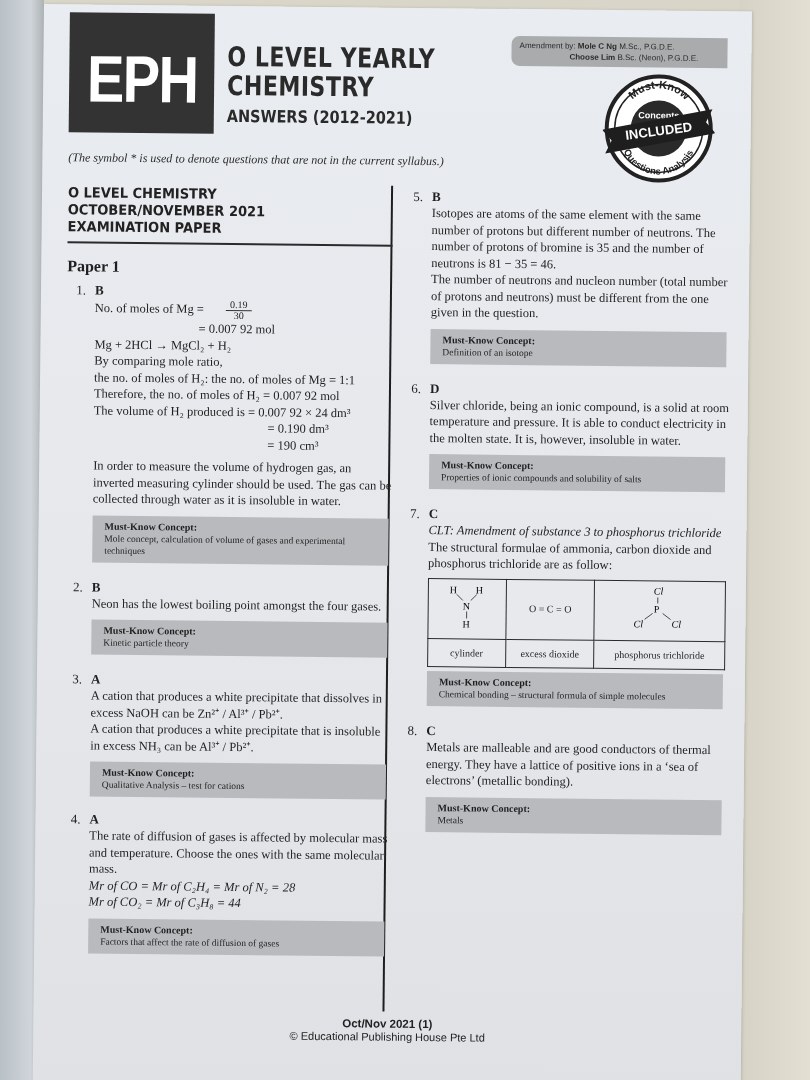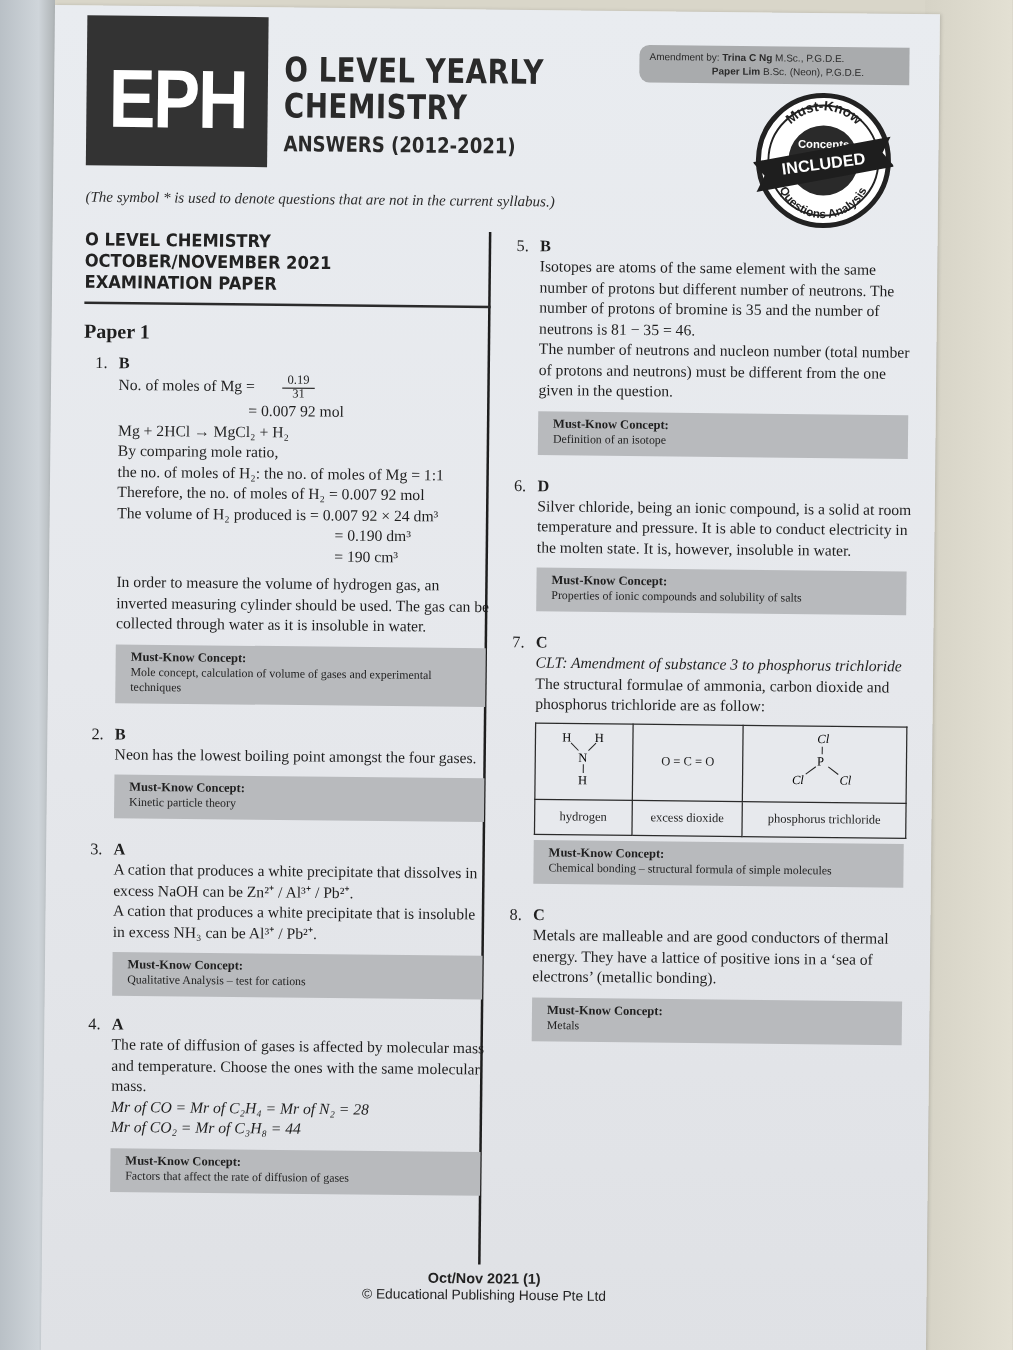--- a/index.html
+++ b/index.html
@@ -109,25 +109,25 @@
 
   <div class="title-block">
     <div class="title-line">O LEVEL YEARLY</div>
     <div class="title-line">CHEMISTRY</div>
     <div class="subtitle-line">ANSWERS (2012-2021)</div>
   </div>
 
   <div class="prepared">
     <div>
       <span>Amendment by:</span>
-      <b>Trina C Ng</b>
+      <b>Mole C Ng</b>
       <span>M.Sc., P.G.D.E.</span>
     </div>
     <div class="row2">
-      <b>Paper Lim</b>
+      <b>Choose Lim</b>
       <span>B.Sc. (Neon), P.G.D.E.</span>
     </div>
   </div>
 
   <svg class="badge" viewBox="0 0 112 112">
     <circle cx="56" cy="56" r="52" fill="#ffffff" stroke="#222" stroke-width="4"></circle>
     <circle cx="56" cy="56" r="44" fill="none" stroke="#222" stroke-width="1.5"></circle>
     <circle cx="56" cy="56" r="28" fill="#2a2a2a"></circle>
     <defs>
       <path id="arcTop" d="M 20 52 A 36 36 0 0 1 92 52"></path>
@@ -160,21 +160,21 @@
     <div class="q">
       <div class="q-head">
         <span class="q-num">1.</span>
         <span>B</span>
       </div>
       <div class="q-body">
         <p>
           <span>No. of moles of Mg =</span>
           <span class="frac">
             <span class="num">0.19</span>
-            <span class="den">31</span>
+            <span class="den">30</span>
           </span>
         </p>
         <p class="indent">= 0.007 92 mol</p>
         <p>Mg + 2HCl → MgCl₂ + H₂</p>
         <p>By comparing mole ratio,</p>
         <p>the no. of moles of H₂: the no. of moles of Mg = 1:1</p>
         <p>Therefore, the no. of moles of H₂ = 0.007 92 mol</p>
         <p>The volume of H₂ produced is = 0.007 92 × 24 dm³</p>
         <p style="padding-left:174px">= 0.190 dm³</p>
         <p style="padding-left:174px">= 190 cm³</p>
@@ -292,21 +292,21 @@
                 <line x1="28" y1="14" x2="28" y2="20" stroke="#222" stroke-width="0.8"></line>
                 <text x="24" y="29" font-size="10" font-family="Liberation Serif, serif">P</text>
                 <line x1="23" y1="30" x2="15" y2="36" stroke="#222" stroke-width="0.8"></line>
                 <line x1="33" y1="30" x2="41" y2="36" stroke="#222" stroke-width="0.8"></line>
                 <text x="4" y="44" font-size="10" font-style="italic" font-family="Liberation Serif, serif">Cl</text>
                 <text x="42" y="44" font-size="10" font-style="italic" font-family="Liberation Serif, serif">Cl</text>
               </svg>
             </td>
           </tr>
           <tr class="names">
-            <td>hydrogen</td>
+            <td>cylinder</td>
             <td>excess dioxide</td>
             <td>phosphorus trichloride</td>
           </tr>
         </tbody>
           </table>
       </div>
       <div class="concept" style="margin-top:4px">
         <div class="label">Must-Know Concept:</div>
         <div>Chemical bonding – structural formula of simple molecules</div>
       </div>

